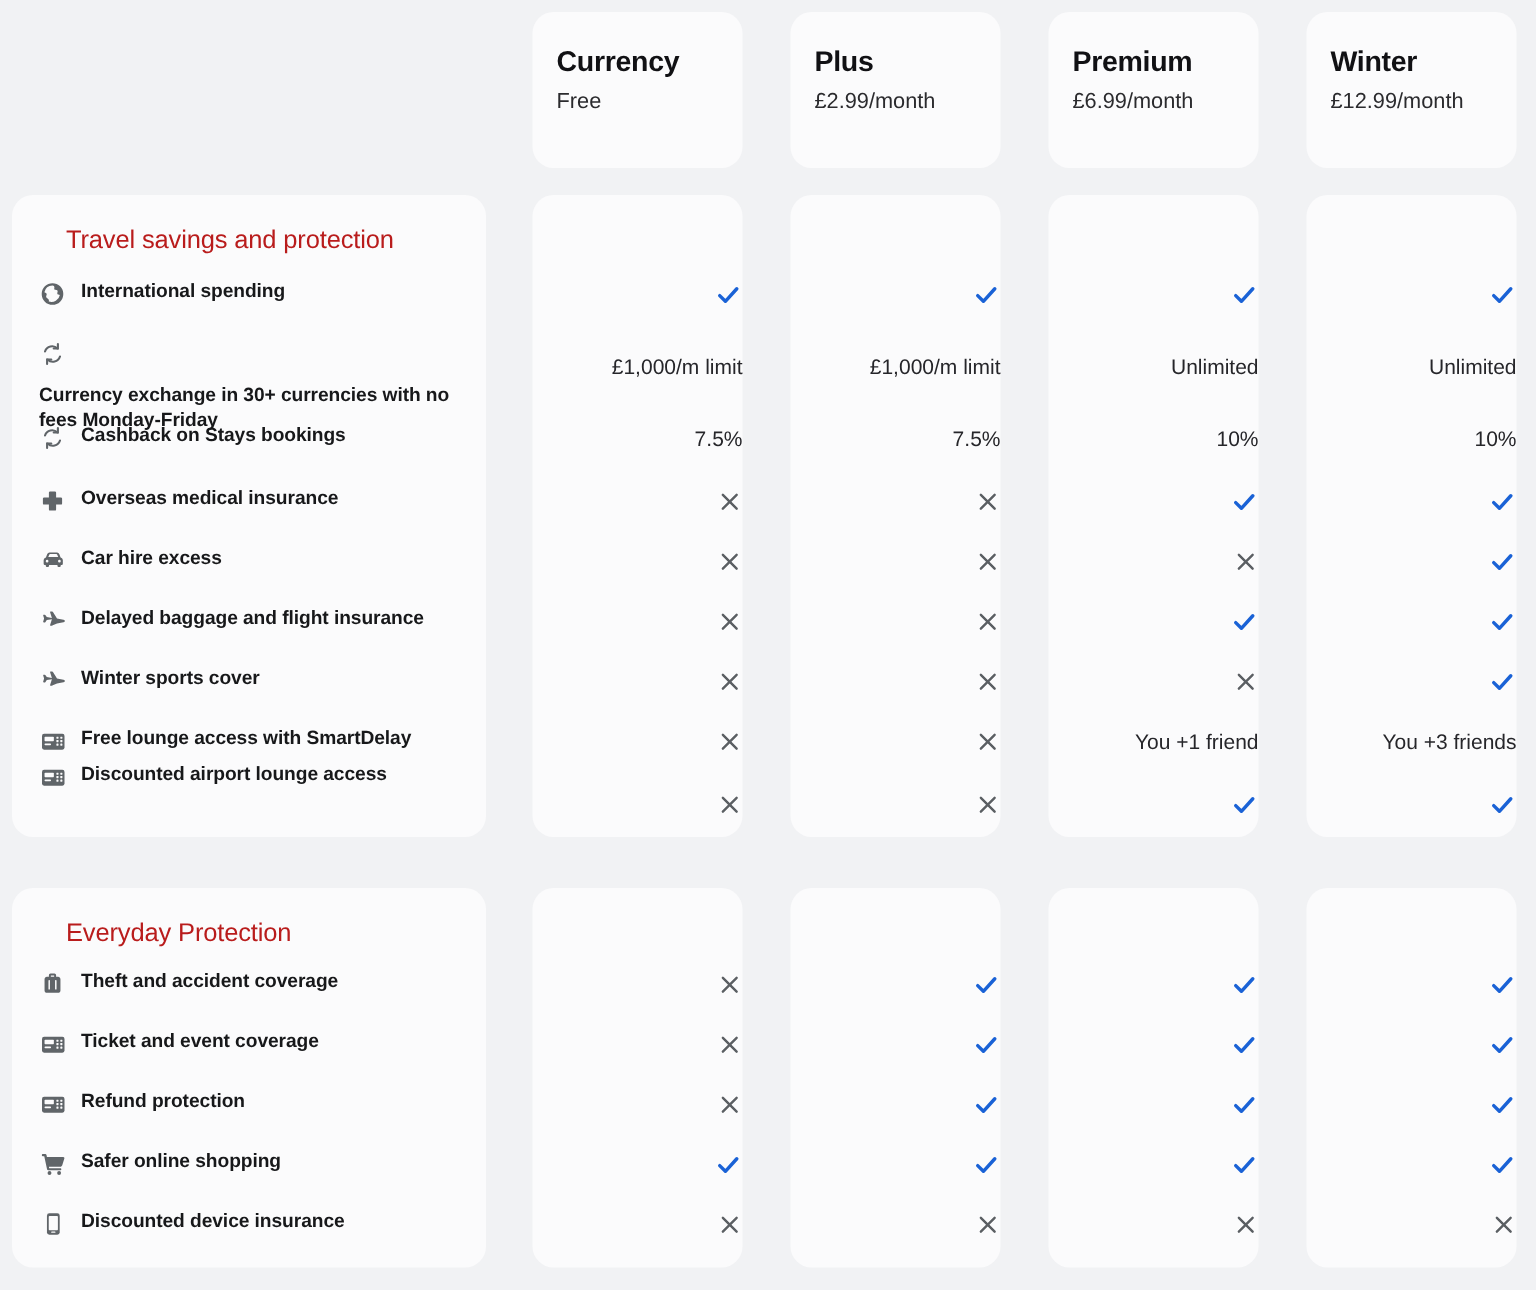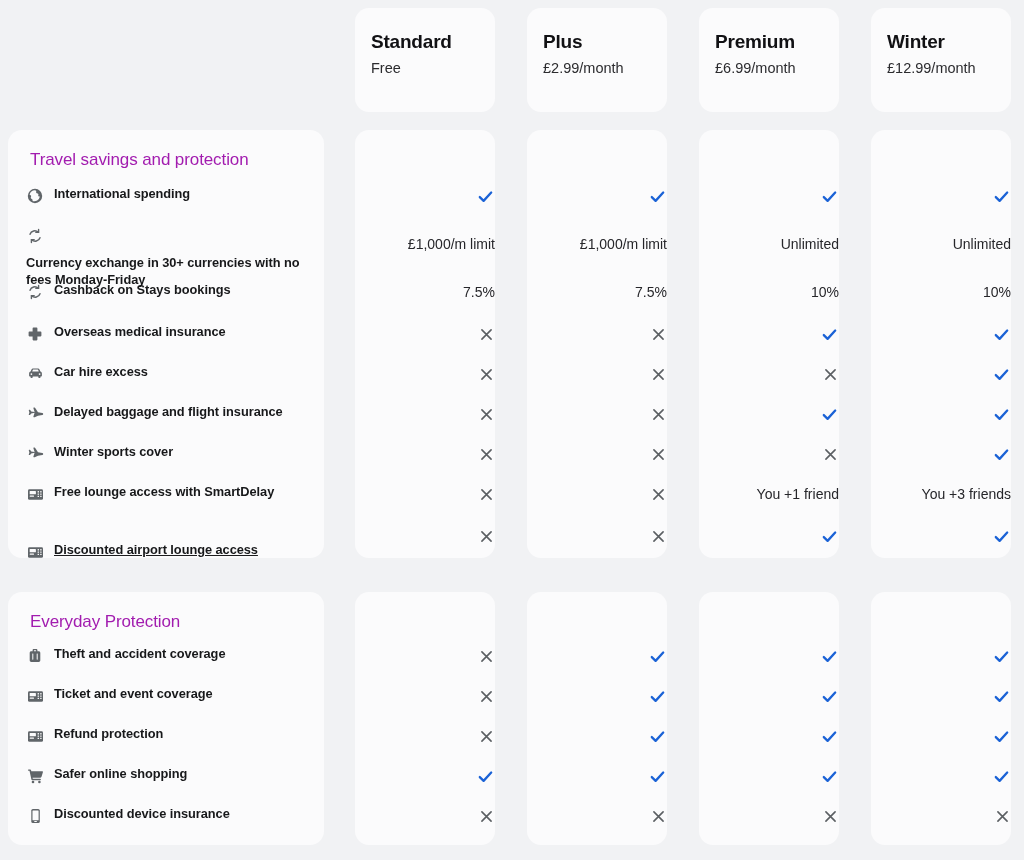--- a/index.html
+++ b/index.html
@@ -37,24 +37,24 @@
     color: #2b2b2e;
     line-height: 22px;
     margin-top: 3px;
   }
 
   
   .feature-card { left: 8px; width: 316px; padding: 0 18px; }
   .section-title {
     font-size: 17px;
     font-weight: normal;
-    color: #a21caf;
+    color: #b91c1c;
     letter-spacing: -0.1px;
     position: absolute;
-    left: 22px;
+    left: 36px;
   }
   .feature-row {
     position: absolute;
     left: 18px;
     right: 14px;
     display: flex;
     align-items: flex-start;
     gap: 10px;
   }
   .feature-icon {
@@ -97,21 +97,21 @@
   .mark-check { color: #1a62d6; }
   .mark-cross { color: #5b5f63; }
   .mark-check svg, .mark-cross svg { display: block; }
 </style>
 </head>
 <body>
 
 <div class="page">
   <div id="root">
   <div class="card plan-card" style="left:355px;width:140px;">
-    <div class="plan-name">Standard</div>
+    <div class="plan-name">Currency</div>
     <div class="plan-price">Free</div>
   </div>
   <div class="card plan-card" style="left:527px;width:140px;">
     <div class="plan-name">Plus</div>
     <div class="plan-price">£2.99/month</div>
   </div>
   <div class="card plan-card" style="left:699px;width:140px;">
     <div class="plan-name">Premium</div>
     <div class="plan-price">£6.99/month</div>
   </div>
@@ -188,21 +188,21 @@
       <span class="feature-label">Free lounge access with SmartDelay</span>
     </div>
     <div class="feature-row" style="top:314px;">
       <span class="feature-icon">
             <svg width="17" height="16" viewBox="0 0 17 16" fill="currentColor">
               <path d="M15.3 7.1 11 6.3 8.2 1.9a.7.7 0 0 0-.6-.3h-.8c-.3 0-.5.3-.4.6l1.2 3.8-3.4-.6-1-1.4a.6.6 0 0 0-.5-.2h-.5c-.3 0-.5.3-.4.6l.6 2-.6 2c-.1.3.1.6.4.6h.5c.2 0 .4-.1.5-.2l1-1.4 3.4-.6-1.2 3.8c-.1.3.1.6.4.6h.8c.2 0 .5-.1.6-.3L11 9.7l4.3-.8a.9.9 0 0 0 0-1.8z"></path>
             </svg>
           </span>
       <span class="feature-label">Winter sports cover</span>
     </div>
-    <div class="feature-row" style="top:412px;text-decoration:underline;">
+    <div class="feature-row" style="top:378px;">
       <span class="feature-icon">
             <svg width="17" height="15" viewBox="0 0 17 15" fill="currentColor">
               <rect x="1" y="2.2" width="15" height="10.6" rx="1.4"></rect>
               <rect x="2.7" y="4.1" width="6.2" height="3.1" rx=".5" fill="#fbfbfc"></rect>
               <rect x="2.7" y="8.6" width="4.3" height="1.2" rx=".5" fill="#fbfbfc"></rect>
               <rect x="10.6" y="4.1" width="1.4" height="1.4" rx=".3" fill="#fbfbfc"></rect>
               <rect x="10.6" y="6.4" width="1.4" height="1.4" rx=".3" fill="#fbfbfc"></rect>
               <rect x="10.6" y="8.7" width="1.4" height="1.4" rx=".3" fill="#fbfbfc"></rect>
               <rect x="13.2" y="4.1" width="1.4" height="1.4" rx=".3" fill="#fbfbfc"></rect>
               <rect x="13.2" y="6.4" width="1.4" height="1.4" rx=".3" fill="#fbfbfc"></rect>

